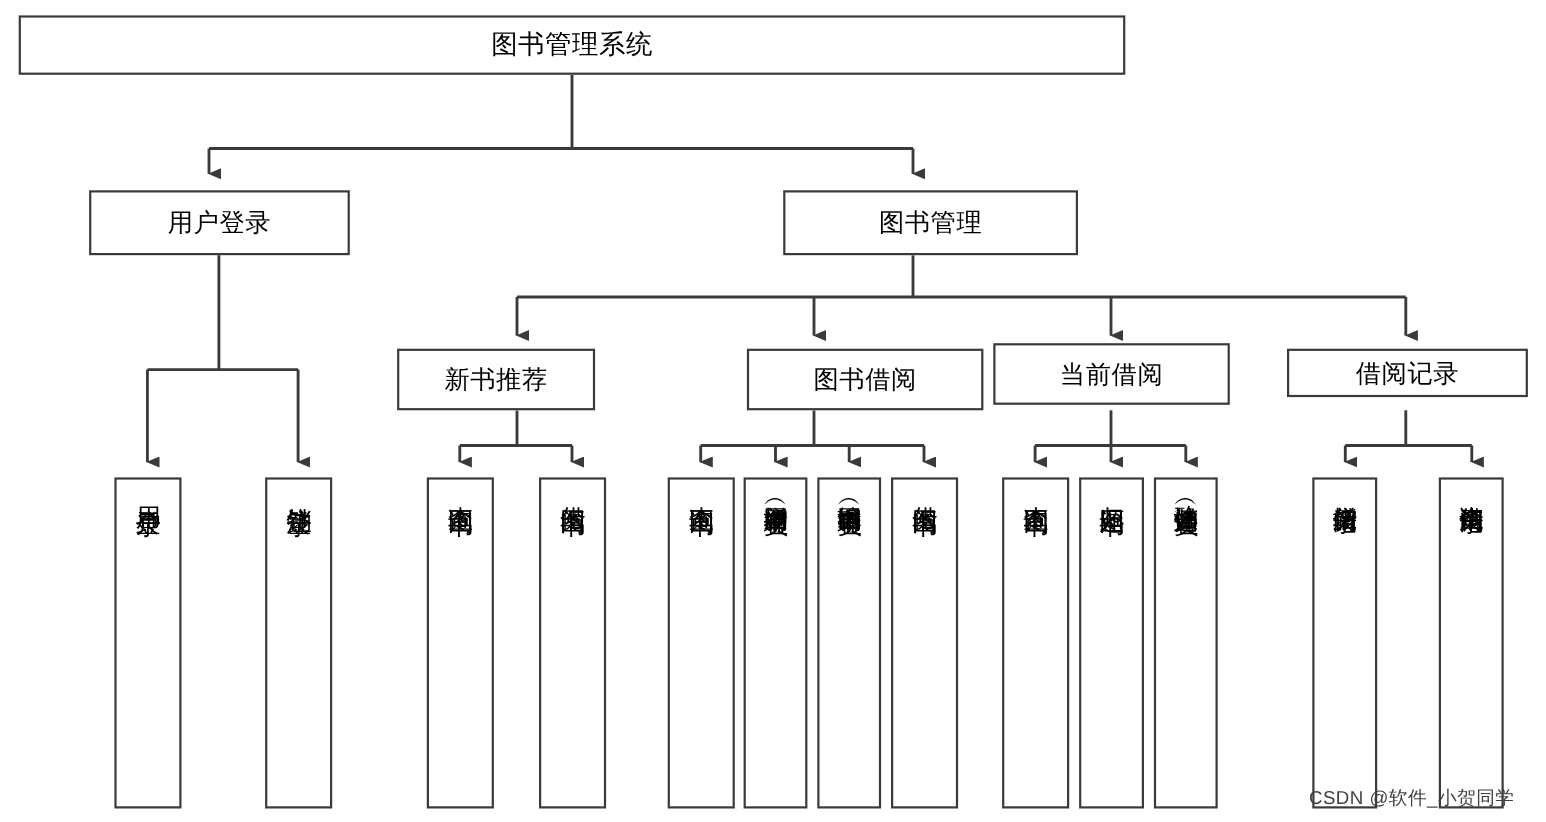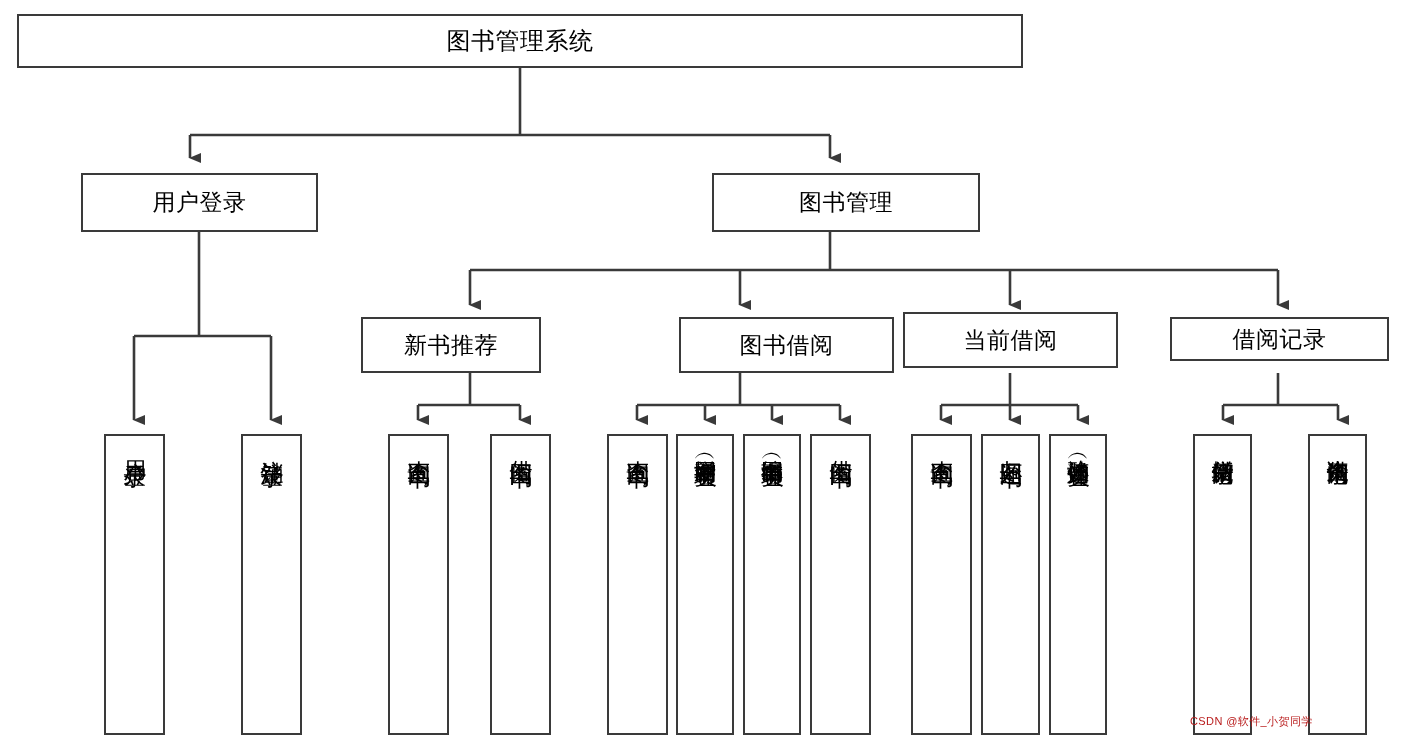--- a/index.html
+++ b/index.html
@@ -65,22 +65,22 @@
     white-space: nowrap;
   }
   .node.vert.tall-text .node-label {
     font-size: 22px;
     letter-spacing: 1px;
   }
   .watermark {
     position: absolute;
     left: 1190px;
     top: 714px;
-    font-size: 11px;
-    color: #b91c1c;
+    font-size: 17px;
+    color: #404040;
     white-space: nowrap;
     letter-spacing: 0.4px;
   }
 </style>
 </head>
 <body>
 
 <div id="canvas">
 
   <svg id="connectors" viewBox="0 0 1405 747" xmlns="http://www.w3.org/2000/svg">

